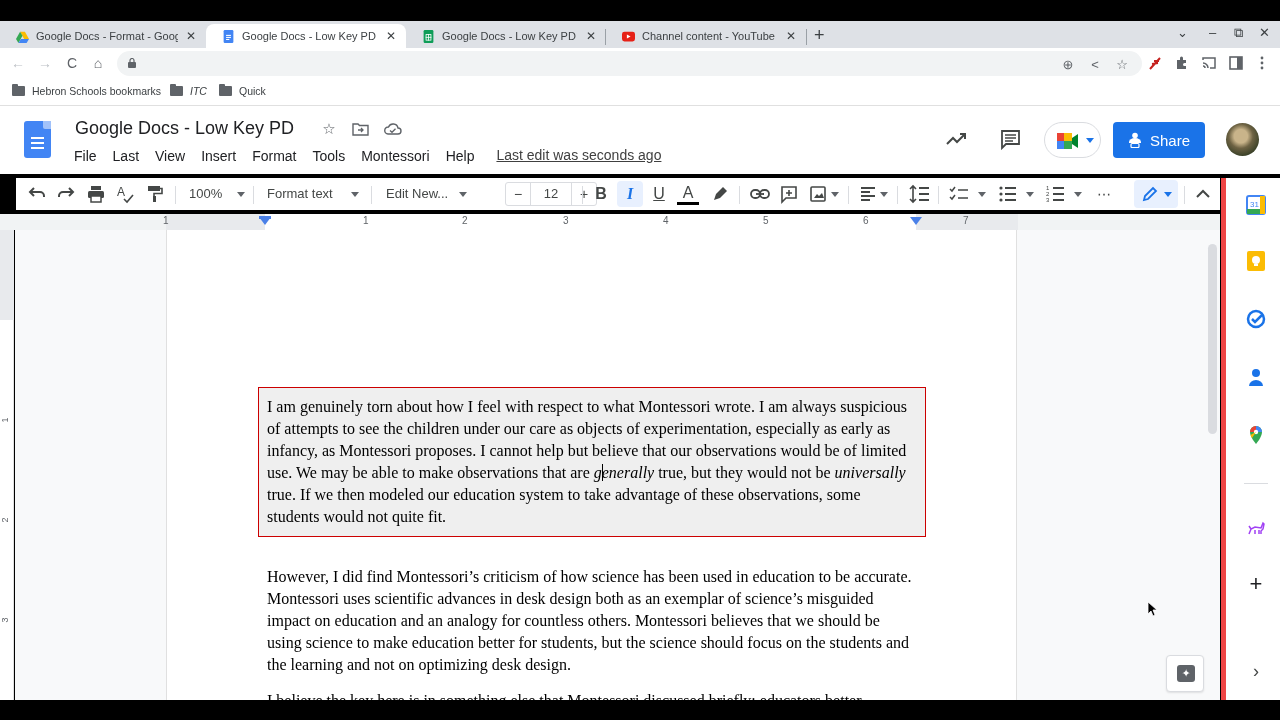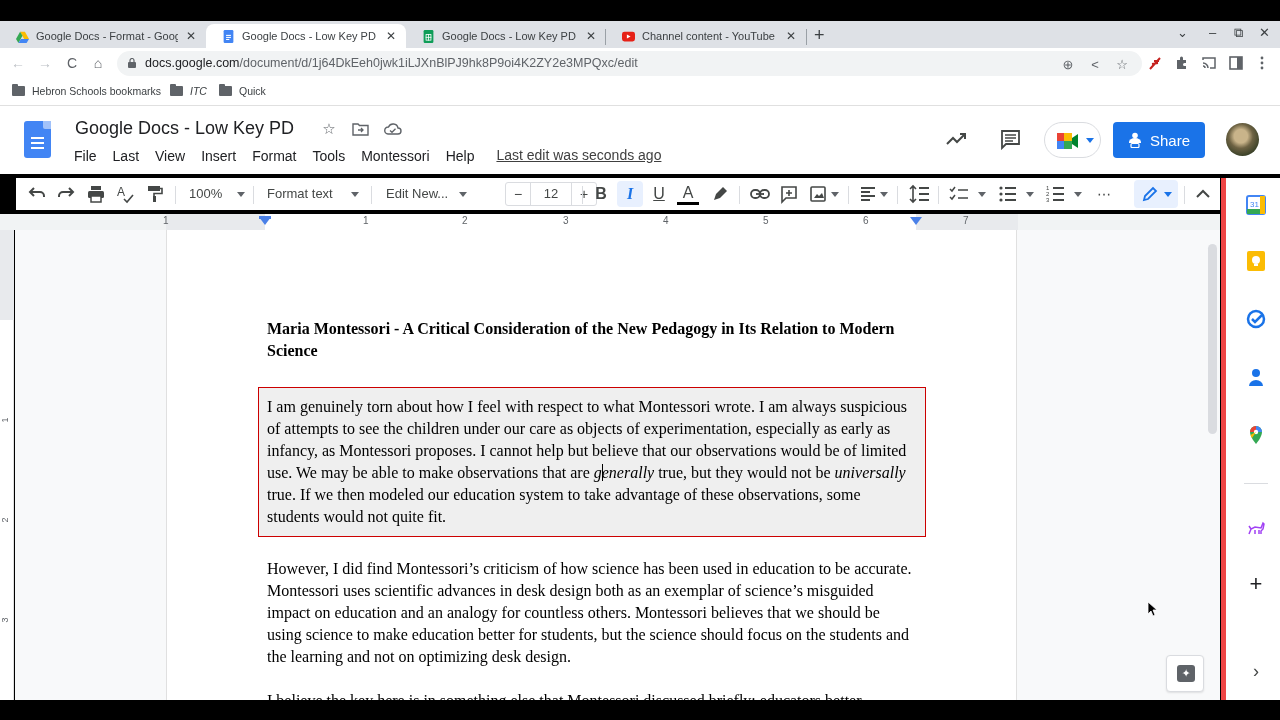--- a/index.html
+++ b/index.html
@@ -75,21 +75,21 @@
   .vruler { position: absolute; left: 0; top: 230px; width: 14px; height: 470px; background: #fff; border-right: 1px solid #e0e0e0; }
   .vruler .gray { position: absolute; left: 0; top: 0; width: 14px; height: 90px; background: #e8eaed; }
   .vruler .num { position: absolute; left: 2px; font-size: 9px; color: #5f6368; transform: rotate(-90deg); }
 
   
   .canvas { position: absolute; left: 15px; top: 230px; width: 1205px; height: 470px; background: #f8f9fa; overflow: hidden; }
   .page { position: absolute; left: 151px; top: 0; width: 851px; height: 500px; background: #fff; border-left: 1px solid #e0e0e0; border-right: 1px solid #e0e0e0; }
   .doc-text { font-family: "Liberation Serif", serif; font-size: 16px; line-height: 22px; color: #000; }
   .doc-heading { position: absolute; left: 100px; top: 88px; width: 640px; font-weight: bold; }
   .callout { position: absolute; left: 91px; top: 157px; width: 668px; height: 150px; border: 1.5px solid #cc0000; background: #efefef; padding: 8px 8px 0 8px; }
-  .para2 { position: absolute; left: 100px; top: 328px; width: 650px; }
+  .para2 { position: absolute; left: 100px; top: 336px; width: 650px; }
   .para3 { position: absolute; left: 100px; top: 460px; width: 650px; white-space: nowrap; }
   .cursor-mark { display: inline-block; width: 1px; height: 17px; background: #000; vertical-align: -3px; margin: 0 -1px 0 0; }
 
   .scrollbar { position: absolute; left: 1208px; top: 244px; width: 9px; height: 190px; background: #dadce0; border-radius: 5px; }
 
   .explore-btn { position: absolute; left: 1166px; top: 655px; width: 38px; height: 37px; background: #fff; border: 1px solid #dadce0; border-radius: 4px; box-shadow: 0 1px 2px rgba(0,0,0,0.1); }
   .explore-btn .glyph { position: absolute; left: 10px; top: 9px; width: 18px; height: 17px; background: #5f6368; border-radius: 3px; color: #fff; font-size: 11px; text-align: center; line-height: 17px; }
 
   
   .side-panel { position: absolute; left: 1221px; top: 178px; width: 59px; height: 522px; background: #fff; border-left: 5px solid #ef4444; }
@@ -153,21 +153,20 @@
   <div class="navbar">
     <span class="nav-btn" style="left:9px;color:#bdc1c6;">←</span>
     <span class="nav-btn" style="left:36px;color:#bdc1c6;">→</span>
     <span class="nav-btn" style="left:63px;">C</span>
     <span class="nav-btn" style="left:89px;">⌂</span>
     <div class="omnibox">
       <svg class="lock" viewBox="0 0 8 10">
           <rect x="0" y="4" width="8" height="6" rx="1" fill="#5f6368"></rect>
           <path d="M2 4V2.5a2 2 0 0 1 4 0V4" fill="none" stroke="#5f6368" stroke-width="1.2"></path>
         </svg>
-      <span class="url"><span class="host">docs.google.com</span><span>/document/d/1j64DkEeh0jwk1iLJXnBlPJ9hk8P9oi4K2ZY2e3MPQxc/edit</span></span>
       <span class="omni-icon" style="left:943px;">⊕</span>
       <span class="omni-icon" style="left:970px;">&lt;</span>
       <span class="omni-icon" style="left:997px;">☆</span>
     </div>
   </div>
   <svg class="ext-icon" style="left:1147px;" viewBox="0 0 16 16">
       <path d="M3 14 13 3M5 9l6-1M7 6l5 0" stroke="#c5221f" stroke-width="2" fill="none"></path>
     </svg>
   <svg class="ext-icon" style="left:1174px;" viewBox="0 0 16 16">
       <path d="M3 5h3V3a1.5 1.5 0 0 1 3 0v2h3v3h-1.5a1.5 1.5 0 0 0 0 3H12v3H3z" fill="#5f6368"></path>
@@ -381,21 +380,20 @@
 
   <div class="vruler">
     <div class="gray"></div>
     <span class="num" style="top:185px;">1</span>
     <span class="num" style="top:285px;">2</span>
     <span class="num" style="top:385px;">3</span>
   </div>
 
   <div class="canvas">
     <div class="page">
-      <div class="doc-text doc-heading">Maria Montessori - A Critical Consideration of the New Pedagogy in Its Relation to Modern Science</div>
       <div class="doc-text callout"><span>I am genuinely torn about how I feel with respect to what Montessori wrote. I am always suspicious of attempts to see the children under our care as objects of experimentation, especially as early as infancy, as Montessori proposes. I cannot help but believe that our observations would be of limited use. We may be able to make observations that are </span><em>g</em><span class="cursor-mark"></span><em>enerally</em><span> true, but they would not be </span><em>universally</em><span> true. If we then modeled our education system to take advantage of these observations, some students would not quite fit.</span></div>
       <div class="doc-text para2">However, I did find Montessori’s criticism of how science has been used in education to be accurate. Montessori uses scientific advances in desk design both as an exemplar of science’s misguided impact on education and an analogy for countless others. Montessori believes that we should be using science to make education better for students, but the science should focus on the students and the learning and not on optimizing desk design.</div>
       <div class="doc-text para3">I believe the key here is in something else that Montessori discussed briefly: educators better</div>
     </div>
   </div>
   <div class="scrollbar"></div>
 
   <div class="explore-btn">
     <span class="glyph">✦</span>
   </div>

